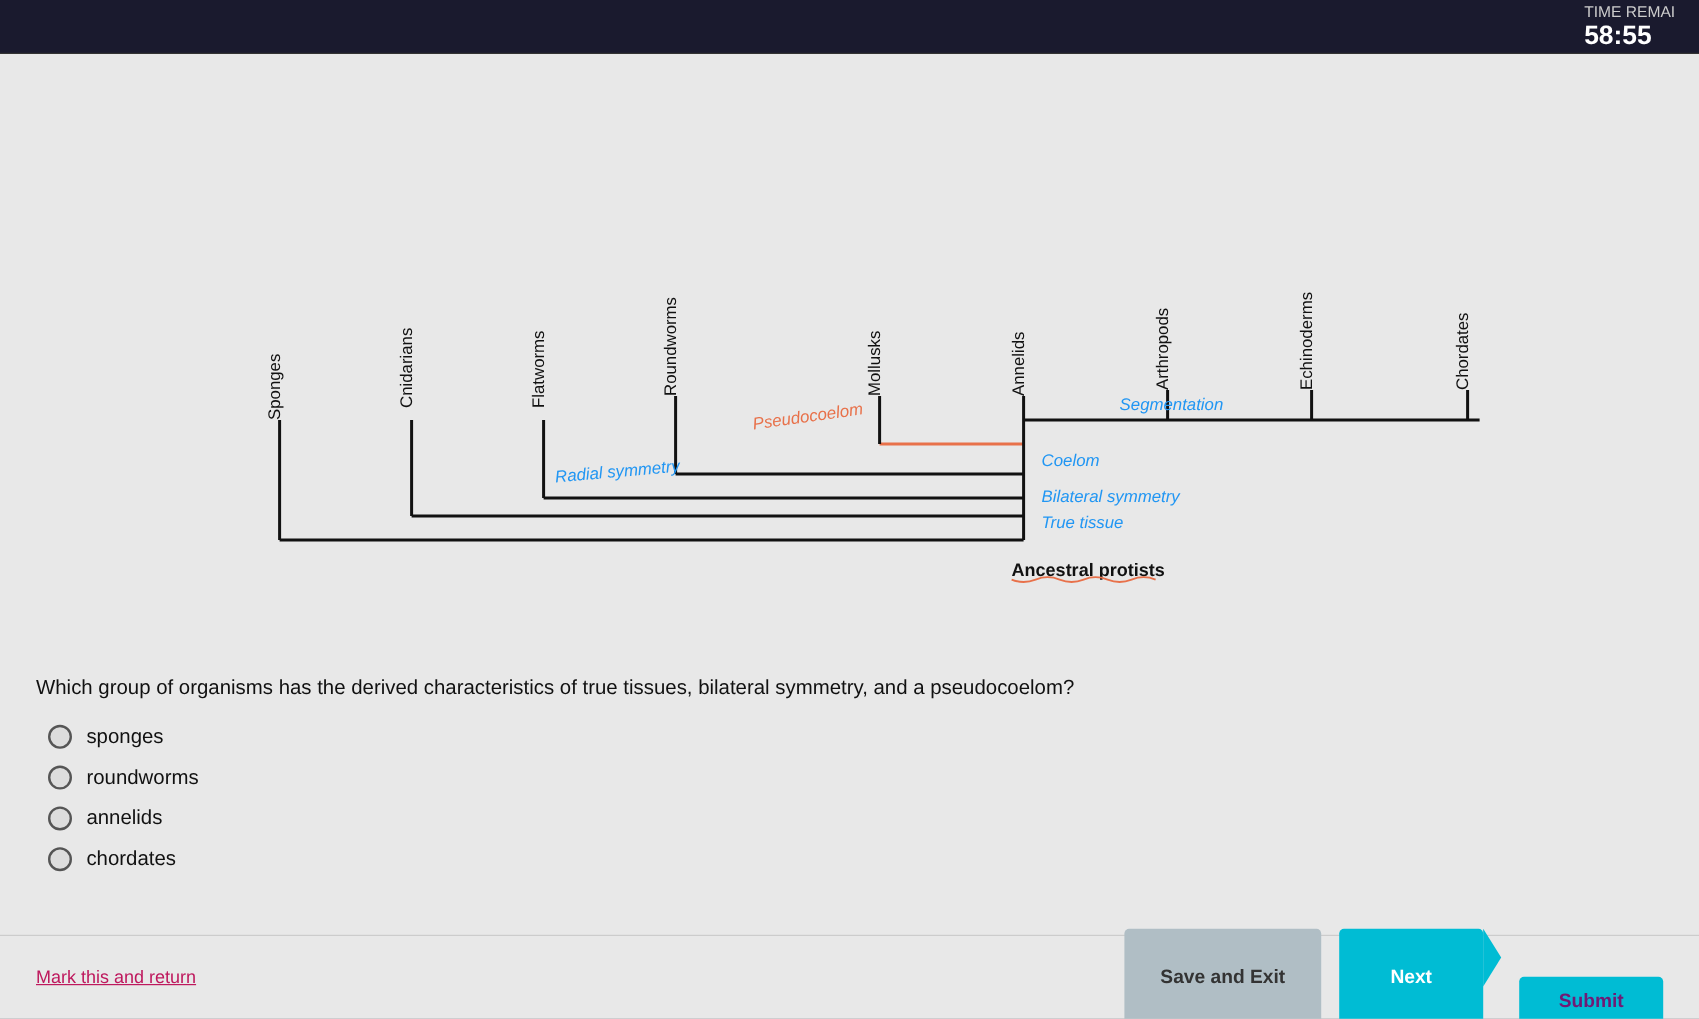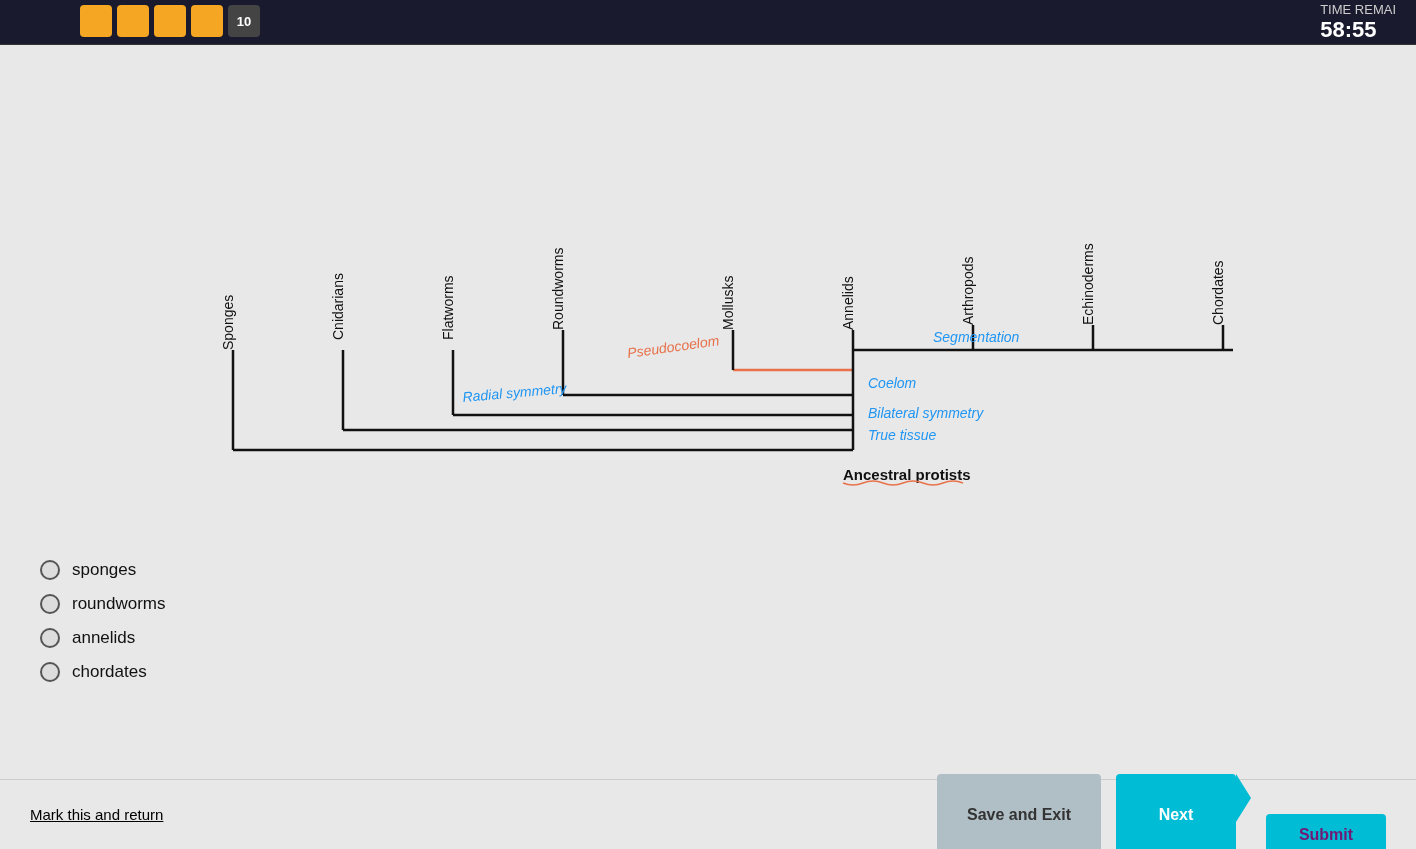--- a/index.html
+++ b/index.html
@@ -125,21 +125,21 @@
       height: 70px;
       background: #e8e8e8;
       display: flex;
       align-items: center;
       justify-content: space-between;
       padding: 0 30px;
       border-top: 1px solid #ccc;
     }
 
     .mark-return-link {
-      color: #000000;
+      color: #be185d;
       text-decoration: underline;
       font-size: 15px;
       cursor: pointer;
       background: none;
       border: none;
     }
 
     .bottom-buttons {
       display: flex;
       gap: 15px;
@@ -191,27 +191,20 @@
       border-radius: 4px;
       min-width: 120px;
       margin-left: 15px;
       margin-top: 40px;
     }
   </style>
 </head>
 <body>
 
 <div class="top-bar">
-  <div class="question-nav">
-    <button class="q-btn orange"></button>
-    <button class="q-btn orange"></button>
-    <button class="q-btn orange"></button>
-    <button class="q-btn orange"></button>
-    <button class="q-btn dark">10</button>
-  </div>
   <div>
     <span class="time-label">TIME REMAI</span>
     <span class="time-remaining">58:55</span>
   </div>
 </div>
 
 <div class="main-content">
 
   <div class="tree-container">
     <svg class="tree-svg" viewBox="0 0 1350 490" xmlns="http://www.w3.org/2000/svg">
@@ -272,20 +265,21 @@
 
       <text x="835" y="380" font-size="14" fill="#2196F3" font-family="Arial" font-style="italic">True tissue</text>
 
       <text x="810" y="420" font-size="15" fill="#111" font-family="Arial" font-weight="bold">Ancestral protists</text>
 
       <path d="M 810 423 Q 820 427 830 423 Q 840 419 850 423 Q 860 427 870 423 Q 880 419 890 423 Q 900 427 910 423 Q 920 419 930 423" stroke="#e8714a" stroke-width="1.5" fill="none"></path>
 
     </svg>
   </div>
 
+  <p class="question-text">Which group of organisms has the derived characteristics of true tissues, bilateral symmetry, and a pseudocoelom?</p>
 
   <div class="answer-options">
     <label class="answer-option">
       <div class="radio-circle"></div>
       <span>sponges</span>
     </label>
     <label class="answer-option">
       <div class="radio-circle"></div>
       <span>roundworms</span>
     </label>

